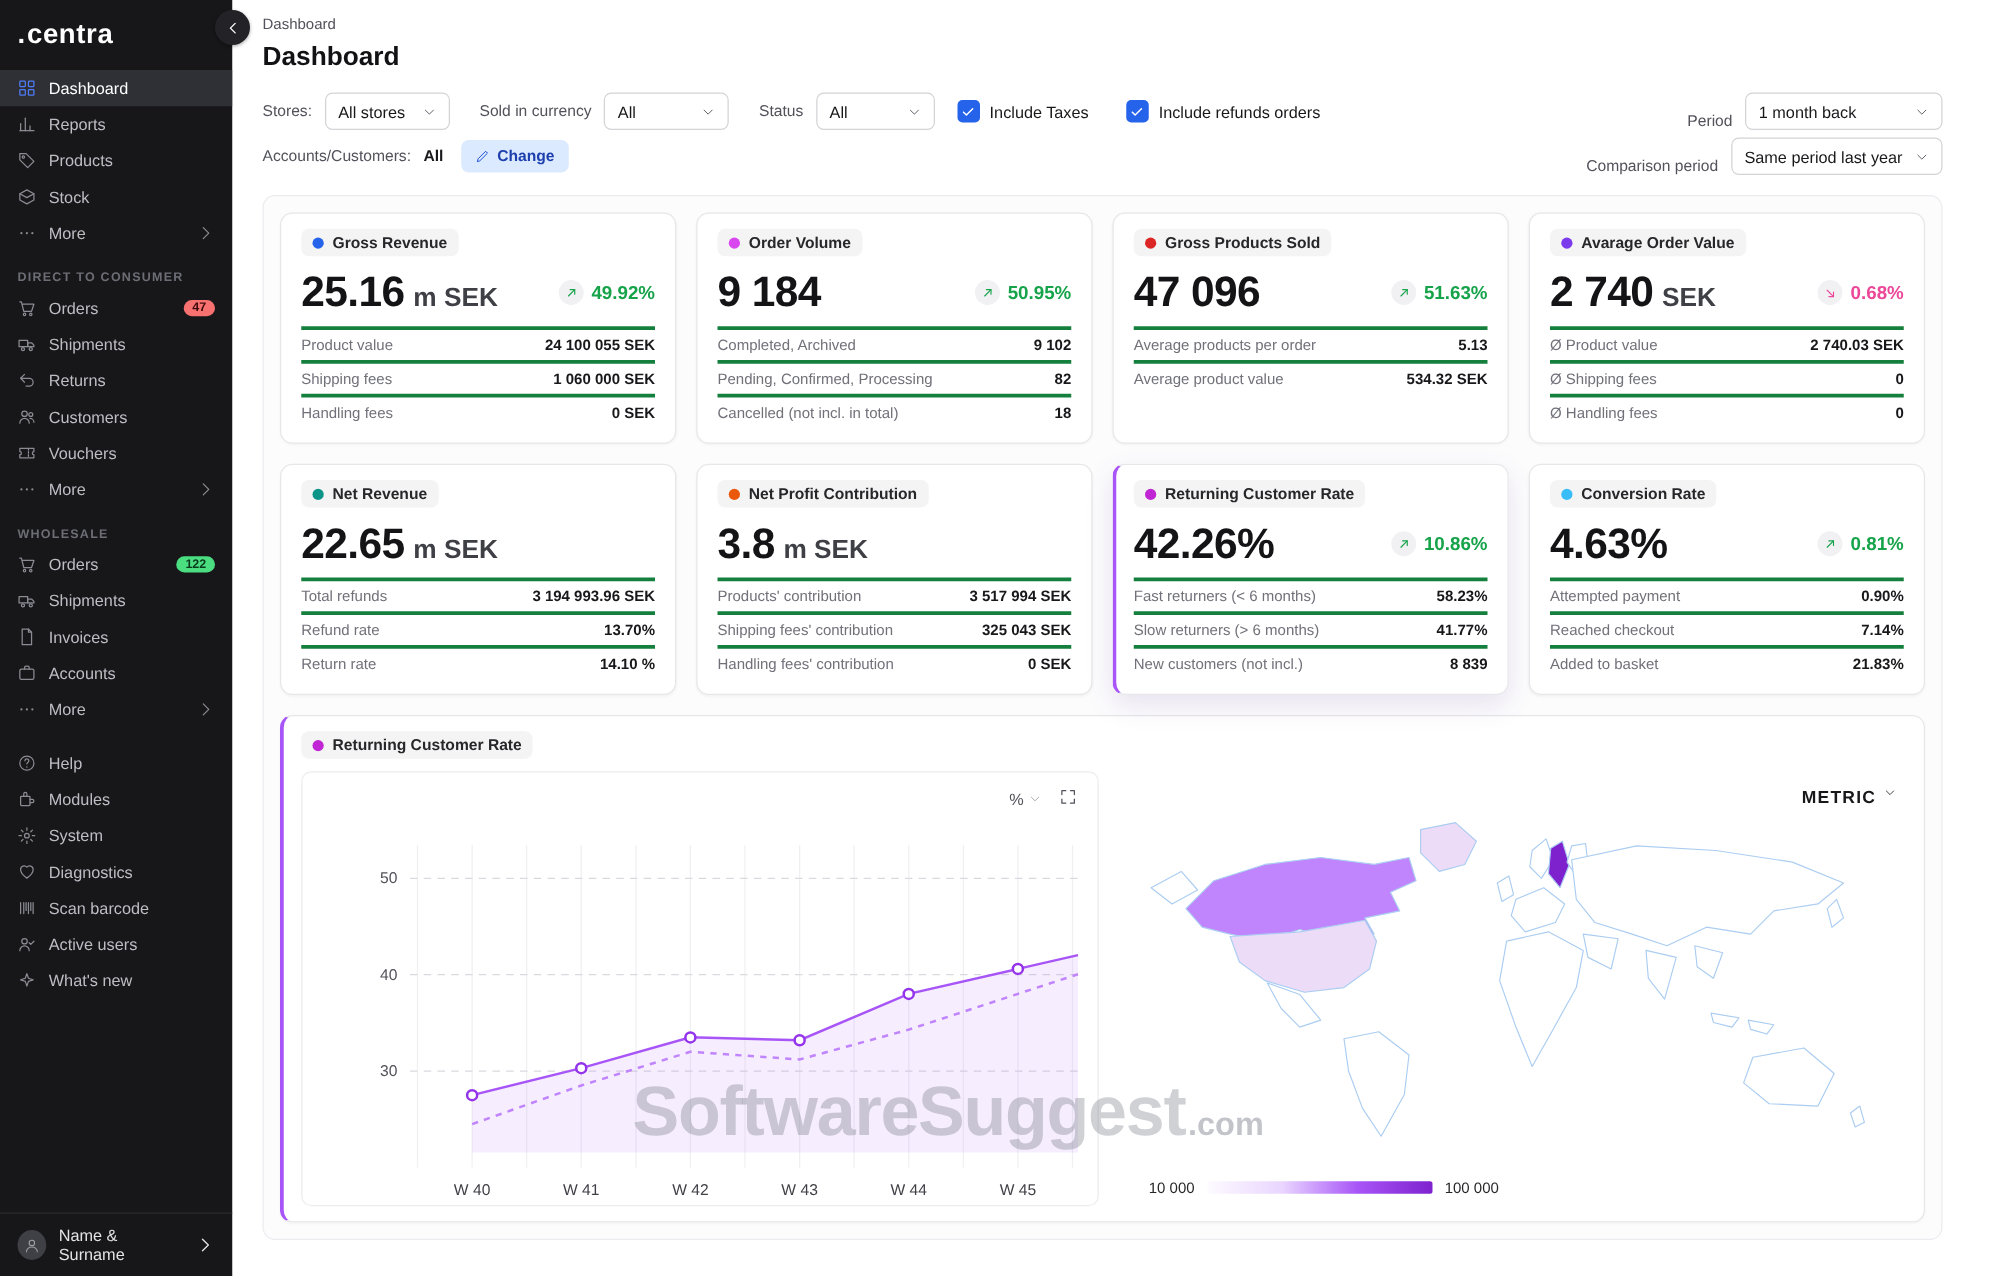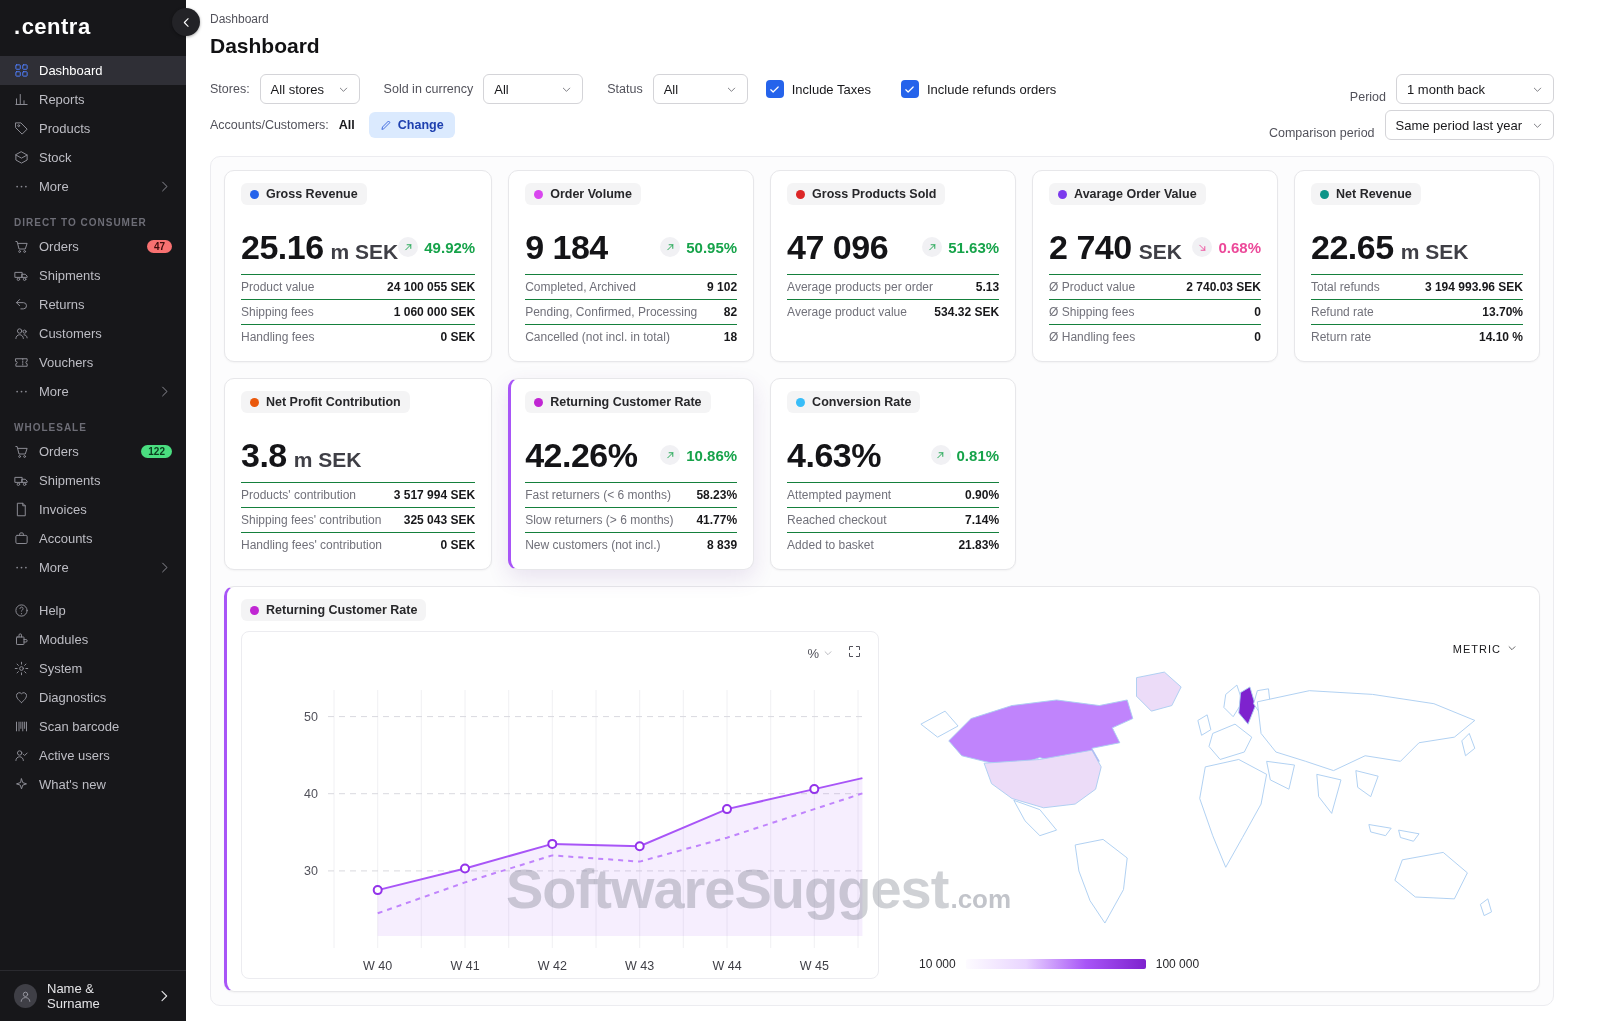--- a/index.html
+++ b/index.html
@@ -46,50 +46,50 @@
   .chkwrap{display:flex;align-items:center;gap:8px;margin-left:8px;cursor:pointer}
   .chk{width:18px;height:18px;border-radius:4px;background:#2563eb;display:inline-flex;align-items:center;justify-content:center;color:#fff;flex:none}
   .chk svg.ic{width:11px;height:11px;stroke-width:2.6}
   .chklabel{font-size:13px;color:#18181b}
   .fright{margin-left:auto;display:flex;align-items:flex-end;gap:10px}
   .btn-change{display:inline-flex;align-items:center;gap:6px;background:#dbeafe;color:#1e40af;border-radius:6px;height:26px;padding:0 11px;font-size:12.5px;font-weight:700;cursor:pointer;margin-left:4px}
   .btn-change svg.ic{width:12px;height:12px;color:#1d4ed8}
 
   
   .board{margin-top:16px;border:1px solid #ececf0;border-radius:10px;background:#fcfcfd;padding:13px}
-  .grid{display:grid;grid-template-columns:repeat(5,1fr);gap:16px}
+  .grid{display:grid;grid-template-columns:repeat(4,1fr);gap:16px}
   .mcard{background:#fff;border:1px solid #e7e7ea;border-radius:10px;padding:12px 16px;box-shadow:0 1px 2px rgba(16,16,20,.04);cursor:pointer}
   .mcard.selected{border-left:3px solid #a855f7;padding-left:14px;box-shadow:0 8px 22px rgba(90,40,140,.12)}
   .pill{display:inline-flex;align-items:center;gap:7px;background:#f4f4f5;border-radius:6px;padding:4px 9px;font-size:12.5px;font-weight:700;color:#27272a;white-space:nowrap}
   .pdot{width:9px;height:9px;border-radius:50%;flex:none}
-  .mval{display:flex;align-items:center;justify-content:space-between;margin-top:21px;min-height:42px}
+  .mval{display:flex;align-items:center;justify-content:space-between;margin-top:8px;min-height:42px}
   .vwrap{display:flex;align-items:baseline}
   .big{font-size:34px;font-weight:700;color:#141417;letter-spacing:-.5px;white-space:nowrap}
   .unit{font-size:21px;font-weight:600;color:#3f3f46;margin-left:7px;white-space:nowrap}
   .delta{display:flex;align-items:center;gap:6px;font-size:15px;font-weight:700;white-space:nowrap}
   .delta.up{color:#16a34a}.delta.down{color:#ec4899}
   .dicon{width:20px;height:20px;border-radius:50%;background:#f1f1f4;display:flex;align-items:center;justify-content:center}
   .dicon svg.ic{width:11px;height:11px;stroke-width:2}
   .rows{margin-top:6px}
-  .mrow{display:flex;justify-content:space-between;align-items:flex-end;gap:8px;padding:5px 0;border-top:1px solid #15803d;font-size:12px}
+  .mrow{display:flex;justify-content:space-between;align-items:flex-end;gap:8px;padding:5px 0;border-top:3px solid #15803d;font-size:12px}
   .rl{color:#71717a;white-space:nowrap}
   .rv{color:#18181b;font-weight:700;white-space:nowrap}
 
   
   .cpanel{margin-top:16px;background:#fff;border:1px solid #e7e7ea;border-left:3px solid #a855f7;border-radius:10px;padding:12px 14px;box-shadow:0 1px 2px rgba(16,16,20,.04)}
   .cbody{display:flex;gap:14px;margin-top:10px}
   .chartbox{width:638px;height:348px;border:1px solid #ececf0;border-radius:8px;position:relative;flex:none;background:#fff}
   .chartctl{position:absolute;top:12px;right:16px;display:flex;align-items:center;gap:14px;color:#52525b;font-size:13px;z-index:2}
   .unitsel{display:flex;align-items:center;gap:4px;cursor:pointer}
   .unitsel .chev{width:10px;height:10px;color:#9a9aa2}
   .expand{cursor:pointer;color:#52525b}
   .expand svg.ic{width:15px;height:15px}
   .mapbox{flex:1;height:348px;position:relative}
   .mapbox > svg.worldmap{position:absolute;inset:0;width:100%;height:100%}
-  .metricbtn{position:absolute;top:12px;right:8px;display:flex;align-items:flex-start;gap:6px;font-size:11px;font-weight:400;letter-spacing:1px;color:#18181b;cursor:pointer;z-index:2}
+  .metricbtn{position:absolute;top:12px;right:8px;display:flex;align-items:flex-start;gap:6px;font-size:14px;font-weight:700;letter-spacing:1px;color:#18181b;cursor:pointer;z-index:2}
   .metricbtn .chev{width:10px;height:10px;color:#18181b}
   .maplegend{position:absolute;left:26px;bottom:8px;display:flex;align-items:center;gap:10px;font-size:12px;color:#27272a;z-index:2}
   .gradbar{width:180px;height:10px;border-radius:2px;background:linear-gradient(to right,#fdfbff,#e9d5ff,#a855f7,#7e22ce)}
 
   .mc{fill:#fff;stroke:#abcdf1;stroke-width:1;stroke-linejoin:round}
   .mc.light{fill:#ecdcf8}.mc.med{fill:#c084fc}.mc.dark{fill:#7e22ce}
 
   
   .wm{position:absolute;left:320px;top:856px;display:flex;align-items:baseline;font-weight:700;color:rgba(110,115,128,.33);z-index:10;pointer-events:none}
   .wm .txt{font-size:56px;letter-spacing:-1px}

